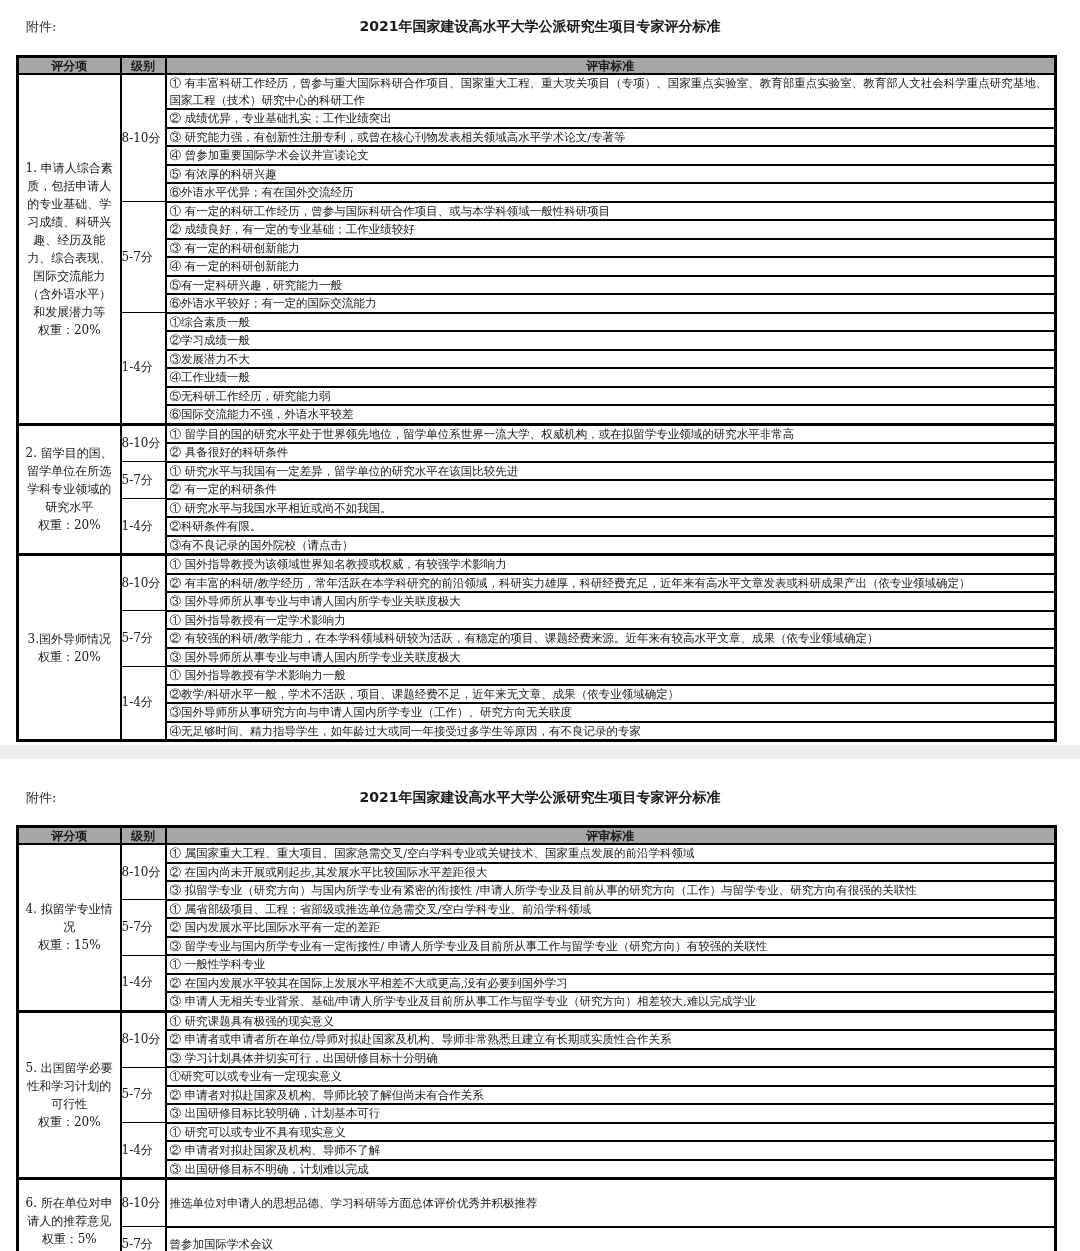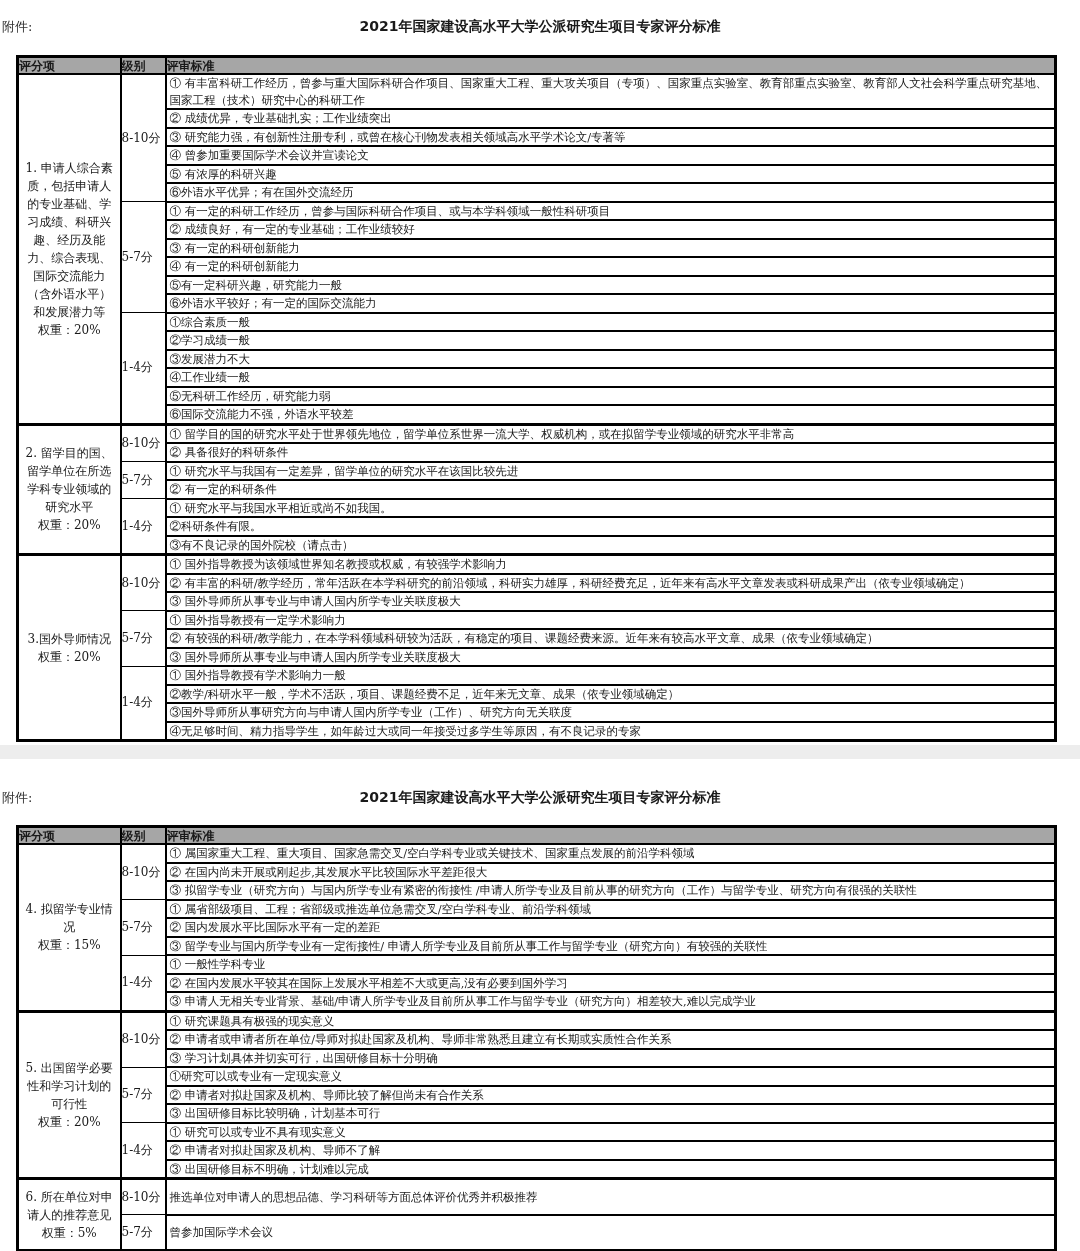--- a/index.html
+++ b/index.html
@@ -2,29 +2,29 @@
 <html><head>
 <meta charset="utf-8">
 <style>
   html, body { margin: 0; padding: 0; background: #ffffff; }
   body { width: 1080px; height: 1251px; position: relative; overflow: hidden;
          font-family: "DejaVu Serif", "Liberation Serif", serif; color: #1a1a1a; }
   .page { position: absolute; left: 0; width: 1080px; background: #fff; }
   .page1 { top: 0; height: 745px; }
   .gap { position: absolute; left: 0; top: 745px; width: 1080px; height: 14px; background: #ededed; }
   .page2 { top: 759px; height: 492px; }
-  .attach { position: absolute; left: 2px; font-size: 13px; color: #333; text-align: center; }
+  .attach { position: absolute; left: 26px; font-size: 13px; color: #333; text-align: center; }
   .doc-title { position: absolute; left: 0; width: 1080px; text-align: center;
                font-family: "DejaVu Sans", "Liberation Sans", sans-serif; font-weight: bold;
                font-size: 14px; letter-spacing: 0px; }
   table.score { position: absolute; left: 16px; width: 1041px; border-collapse: collapse;
                 border: 3px solid #000; table-layout: fixed; }
   table.score th { background: #a6a6a6; font-family: "DejaVu Sans", "Liberation Sans", sans-serif;
                    font-weight: bold; font-size: 12px; height: 15px; padding: 0;
-                   border: 2px solid #000; text-align: left; line-height: 14px; }
+                   border: 2px solid #000; text-align: center; line-height: 14px; }
   table.score td { border: 1px solid #000; padding: 0 3px; font-size: 11.5px; line-height: 16.5px;
                    vertical-align: middle; }
   td.item { text-align: center; border-right: 2px solid #000 !important; padding: 0 4px !important;
             font-size: 12px !important; line-height: 18px !important; }
   td.level { text-align: left; border-right: 2px solid #000 !important; font-size: 12px !important;
              padding: 0 !important; line-height: 17px !important; }
   td.crit { border-bottom: 2px solid #000 !important; text-align: left; }
   tr.sep > td { border-top: 3px solid #000 !important; }
   .weight { display: block; }
   col.c1 { width: 103px; } col.c2 { width: 45px; } col.c3 { width: auto; }
@@ -265,21 +265,21 @@
         <td class="level" rowspan="3">1-4分</td>
         <td class="crit">① 研究可以或专业不具有现实意义</td>
       </tr>
       <tr>
           <td class="crit">② 申请者对拟赴国家及机构、导师不了解</td>
         </tr>
       <tr>
           <td class="crit">③ 出国研修目标不明确，计划难以完成</td>
         </tr>
 
-      <tr class="sep" style="height:36px;">
+      <tr class="sep" style="height:48px;">
         <td class="item" rowspan="2">
           <span>6. 所在单位对申请人的推荐意见</span>
           <span class="weight">权重：5%</span>
         </td>
         <td class="level">8-10分</td>
         <td class="crit">推选单位对申请人的思想品德、学习科研等方面总体评价优秀并积极推荐</td>
       </tr>
       <tr style="height:36px;">
         <td class="level">5-7分</td>
         <td class="crit">曾参加国际学术会议</td>

